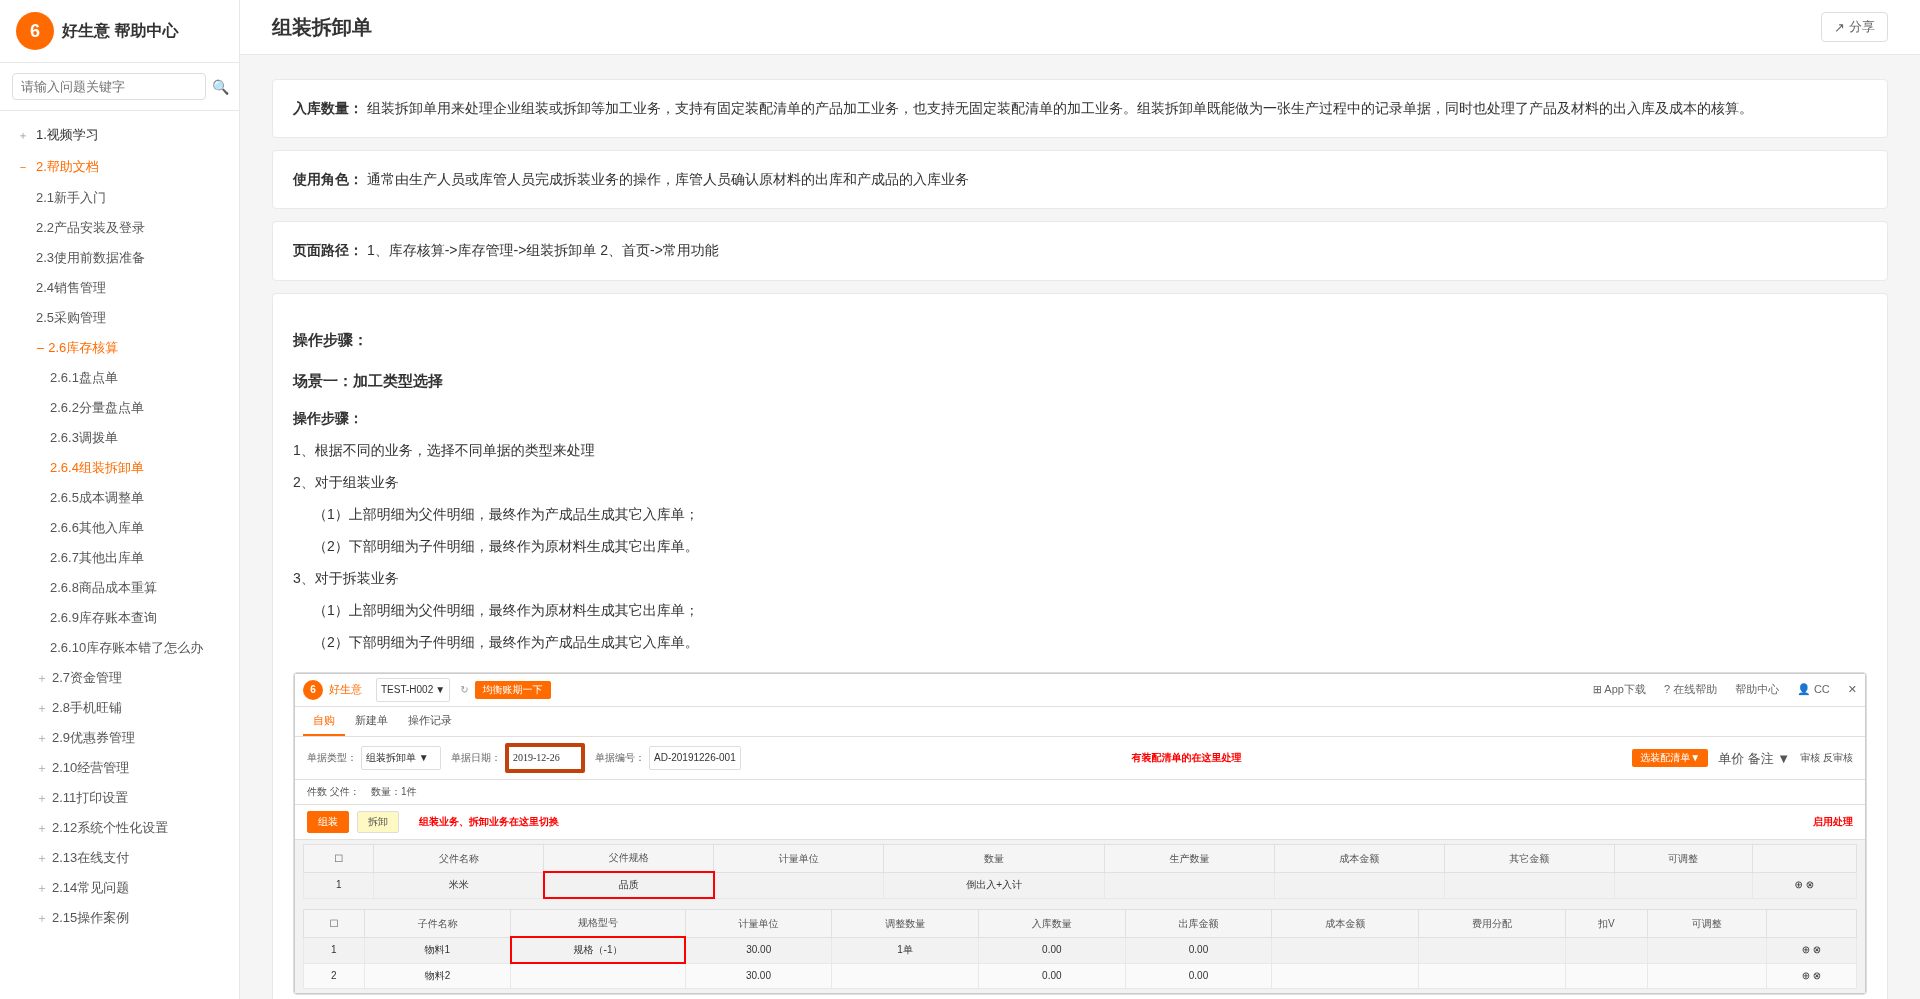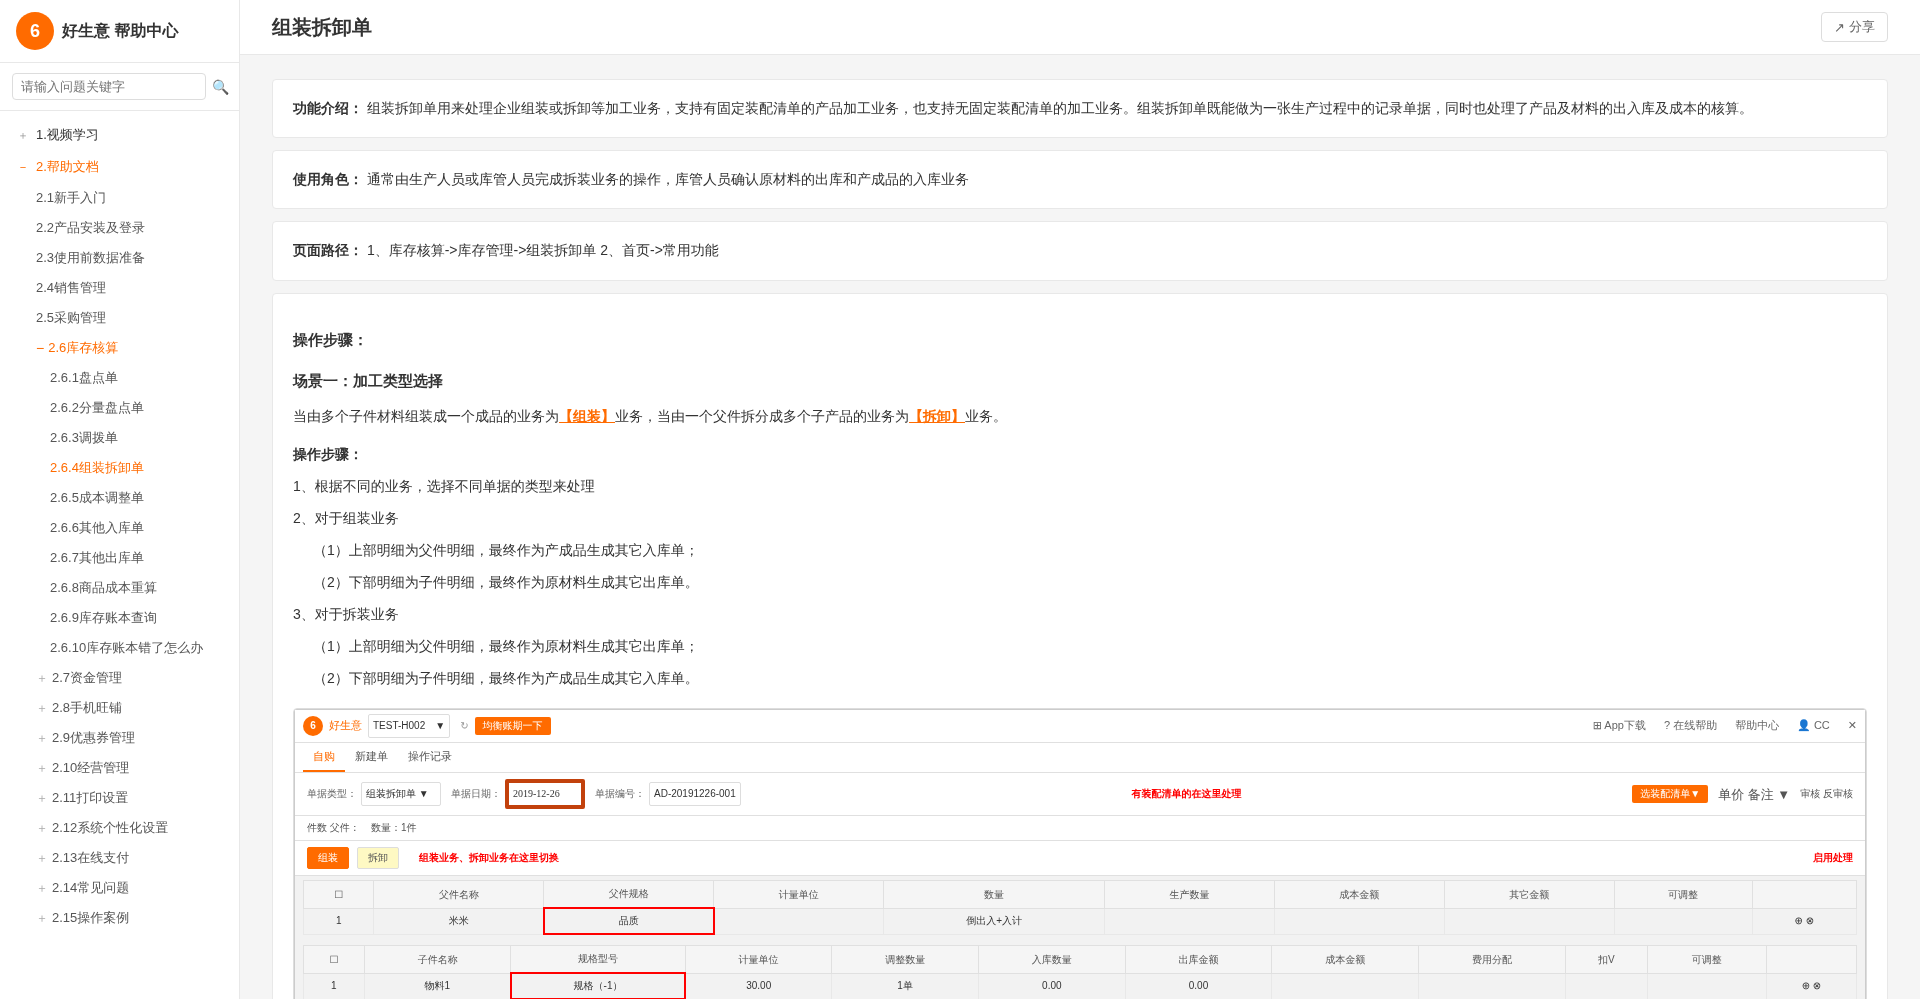--- a/index.html
+++ b/index.html
@@ -147,21 +147,21 @@
       background: #fff;
       border-bottom: 1px solid #e0e0e0;
       padding: 4px 8px;
       display: flex; align-items: center; justify-content: space-between;
       font-size: 11px;
     }
     .ss-titlebar-left { display: flex; align-items: center; gap: 6px; }
     .ss-titlebar-right { display: flex; align-items: center; gap: 18px; color: #666; }
     .ss-orange-logo { width: 20px; height: 20px; background: #ff6b00; border-radius: 50%; display: inline-flex; align-items: center; justify-content: center; color: #fff; font-size: 10px; font-weight: bold; }
     .ss-brand { color: #ff6b00; font-size: 11px; }
-    .ss-company-select { border: 1px solid #ddd; padding: 2px 4px; font-size: 10px; border-radius: 2px; display: flex; align-items: center; gap: 10px; }
+    .ss-company-select { border: 1px solid #ddd; padding: 2px 4px; font-size: 10px; border-radius: 2px; display: flex; align-items: center; gap: 2px; margin-left: 8px; }
     .ss-toolbar-btn { background: #ff6b00; color: #fff; border: none; padding: 2px 8px; border-radius: 2px; font-size: 10px; cursor: pointer; }
 
     .ss-nav {
       background: #fff;
       border-bottom: 1px solid #e0e0e0;
       padding: 0 8px;
       display: flex; gap: 0;
       font-size: 11px;
     }
     .ss-nav-item { padding: 4px 10px; cursor: pointer; color: #555; border-bottom: 2px solid transparent; }
@@ -284,44 +284,41 @@
     <h1 id="page-title">组装拆卸单</h1>
     <button class="share-btn">
       <span>↗</span>
       <span>分享</span>
     </button>
   </div>
 
   <div id="content-area">
 
     <div class="content-block">
-      <span class="label-bold">功能介绍：</span>
+      <span class="label-bold">入库数量：</span>
       <span>组装拆卸单用来处理企业组装或拆卸等加工业务，支持有固定装配清单的产品加工业务，也支持无固定装配清单的加工业务。组装拆卸单既能做为一张生产过程中的记录单据，同时也处理了产品及材料的出入库及成本的核算。</span>
     </div>
 
     <div class="content-block">
       <span class="label-bold">使用角色：</span>
       <span>通常由生产人员或库管人员完成拆装业务的操作，库管人员确认原材料的出库和产成品的入库业务</span>
     </div>
 
     <div class="content-block">
       <span class="label-bold">页面路径：</span>
       <span>1、库存核算-&gt;库存管理-&gt;组装拆卸单  2、首页-&gt;常用功能</span>
     </div>
 
     <div class="content-block">
       <div class="section-title">操作步骤：</div>
 
       <div class="scene-title">
         <span>场景一：加工类型选择</span>
       </div>
 
-      <div class="steps-text">
-        <p>当由多个子件材料组装成一个成品的业务为<span class="highlight-orange">【组装】</span>业务，当由一个父件拆分成多个子产品的业务为<span class="highlight-orange">【拆卸】</span>业务。</p>
-      </div>
 
       <div class="steps-text" style="margin-top:10px;">
         <p class="bold-text">操作步骤：</p>
         <p>1、根据不同的业务，选择不同单据的类型来处理</p>
         <p>2、对于组装业务</p>
         <p class="indent1">（1）上部明细为父件明细，最终作为产成品生成其它入库单；</p>
         <p class="indent1">（2）下部明细为子件明细，最终作为原材料生成其它出库单。</p>
         <p>3、对于拆装业务</p>
         <p class="indent1">（1）上部明细为父件明细，最终作为原材料生成其它出库单；</p>
         <p class="indent1">（2）下部明细为子件明细，最终作为产成品生成其它入库单。</p>

